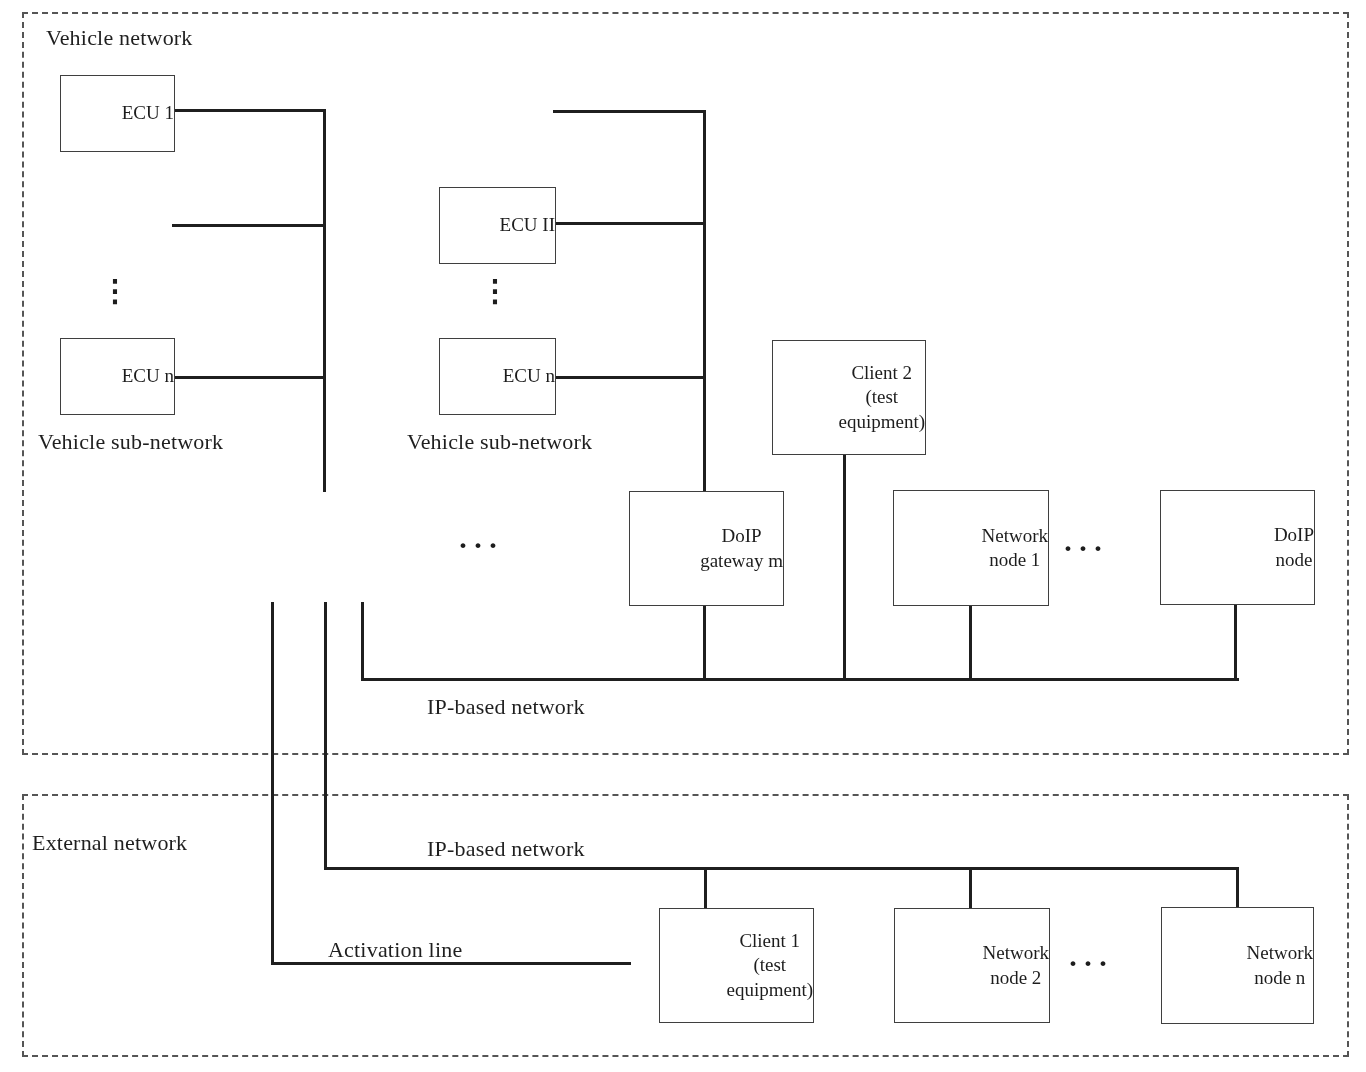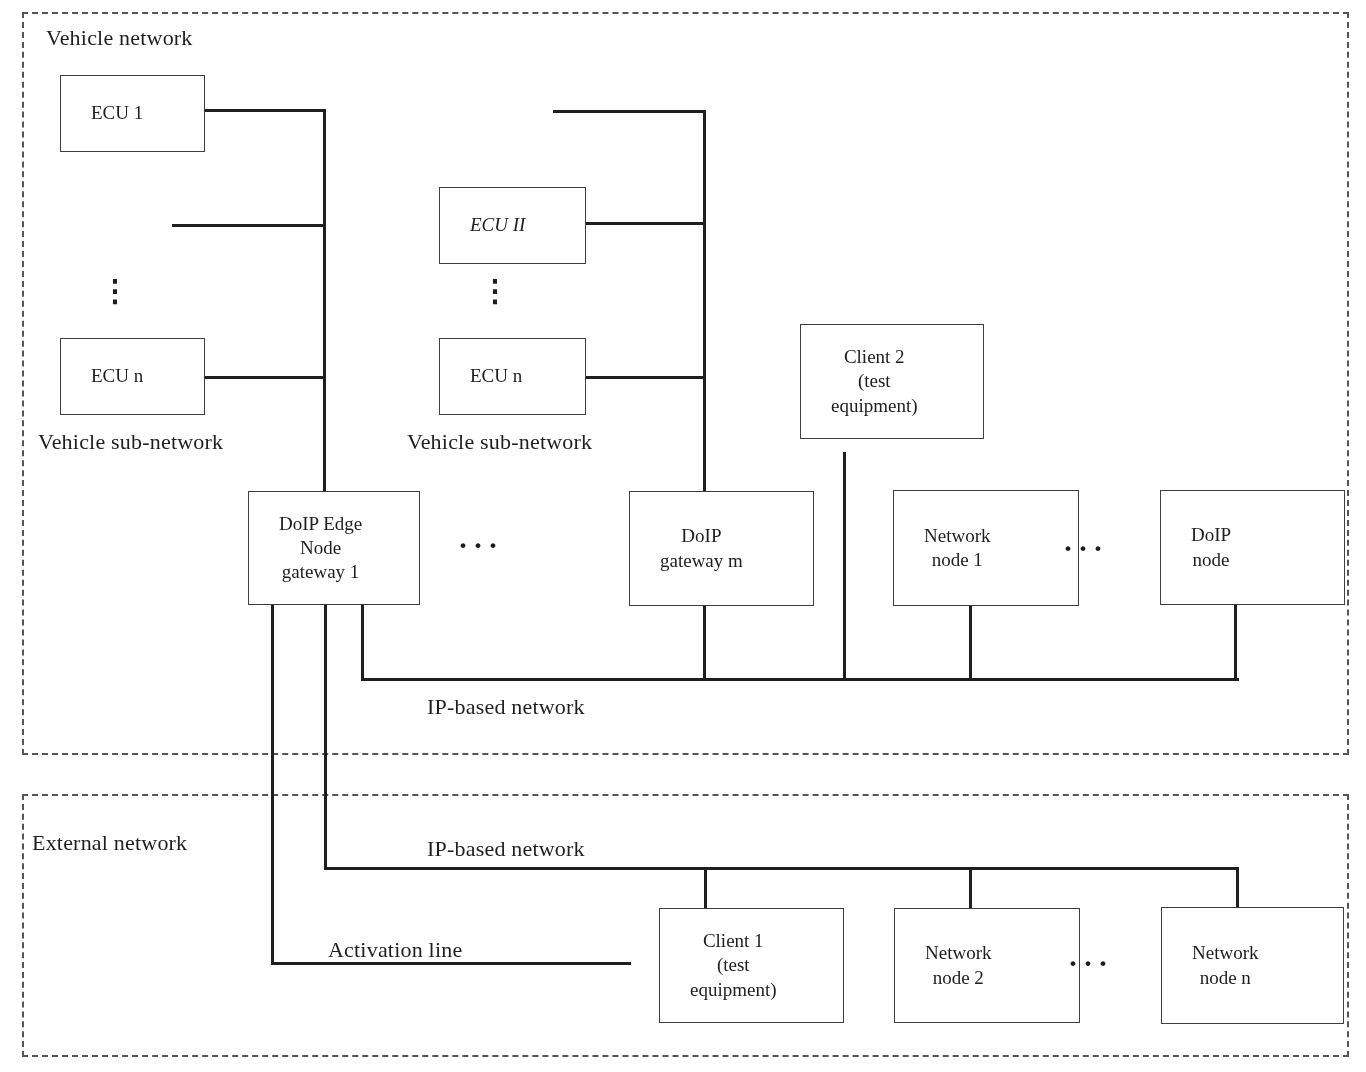--- a/index.html
+++ b/index.html
@@ -26,24 +26,23 @@
     color: #1f1f1f;
     z-index: 3;
     white-space: nowrap;
   }
   .node-box {
     position: absolute;
     background: #ffffff;
     border: 1.6px solid #3f3f3f;
     display: flex;
     align-items: center;
-    justify-content: flex-start;
+    justify-content: flex-end;
     text-align: center;
     z-index: 2;
-    padding-left: 30px;
   }
   .node-label {
     font-size: 19px;
     line-height: 1.28;
     white-space: pre-line;
     color: #1d1d1d;
   }
   .hline, .vline {
     position: absolute;
     background: #1f1f1f;
@@ -114,38 +113,33 @@
   <div class="vline" style="left:271px; top:602px; height:363px;"></div>
   <div class="hline" style="left:271px; top:962px; width:360px;"></div>
 
   <div class="node-box" style="left:60px; top:75px; width:113px; height:75px;">
     <span class="node-label">ECU  1</span>
   </div>
   <div class="node-box" style="left:60px; top:338px; width:113px; height:75px;">
     <span class="node-label">ECU n</span>
   </div>
 
-  <div class="node-box" style="left:439px; top:187px; width:115px; height:75px;font-style:italic;">
+  <div class="node-box" style="left:439px; top:187px; width:115px; height:75px;">
     <span class="node-label">ECU II</span>
   </div>
   <div class="node-box" style="left:439px; top:338px; width:115px; height:75px;">
     <span class="node-label">ECU n</span>
   </div>
 
-  <div class="node-box" style="left:772px; top:324px; width:152px; height:113px;margin-left:28px;">
+  <div class="node-box" style="left:772px; top:340px; width:152px; height:113px;">
     <span class="node-label">Client 2
 (test
 equipment)</span>
   </div>
 
-  <div class="node-box" style="left:248px; top:491px; width:140px; height:112px;">
-    <span class="node-label">DoIP Edge
-Node
-gateway 1</span>
-  </div>
   <div class="node-box" style="left:629px; top:491px; width:153px; height:113px;">
     <span class="node-label">DoIP
 gateway m</span>
   </div>
   <div class="node-box" style="left:893px; top:490px; width:154px; height:114px;">
     <span class="node-label">Network
 node 1</span>
   </div>
   <div class="node-box" style="left:1160px; top:490px; width:153px; height:113px;">
     <span class="node-label">DoIP

